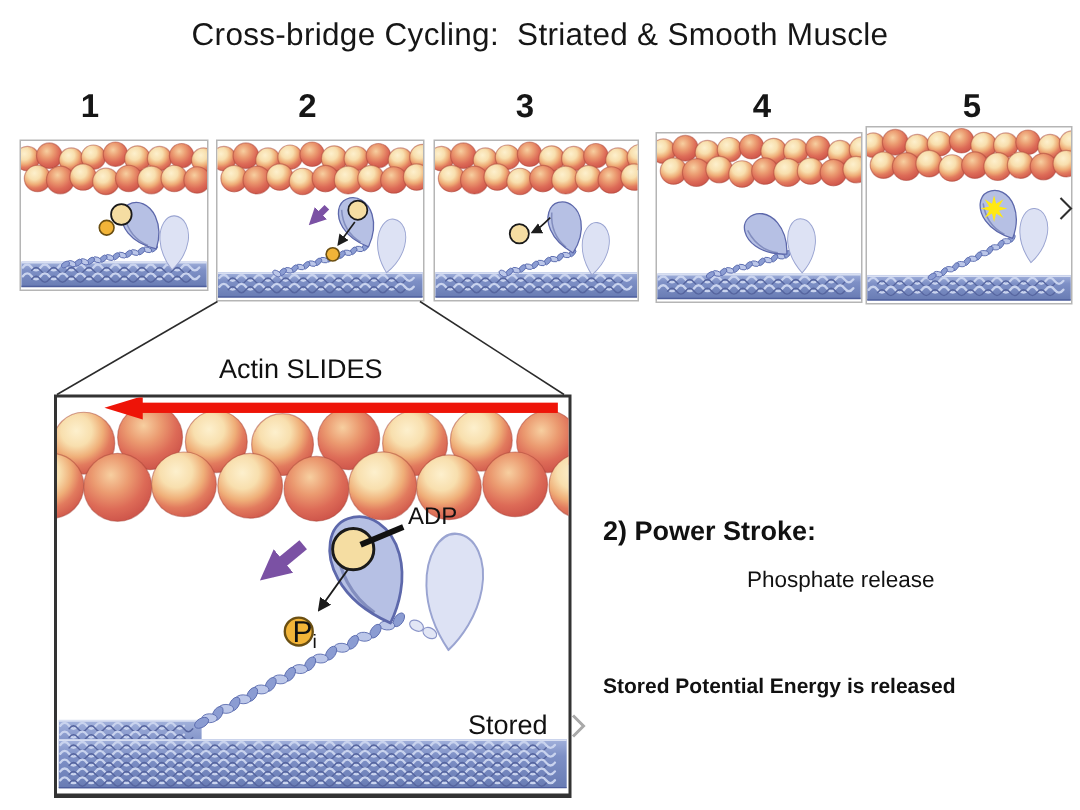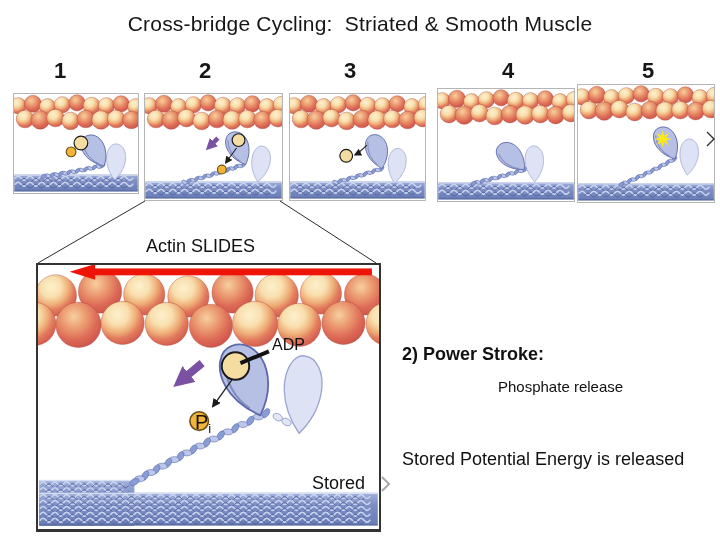--- a/index.html
+++ b/index.html
@@ -17,21 +17,21 @@
   .detail svg{display:block;width:100%;height:100%;}
   .overlay{position:absolute;left:0;top:0;z-index:6;pointer-events:none;}
   .lbl{position:absolute;z-index:7;color:#111;}
   .lbl-actin{left:146px;top:236px;font-size:18px;}
   .lbl-adp{left:272px;top:336px;font-size:16px;}
   .lbl-pi{left:175px;top:411px;font-size:20px;margin-left:20px;}
   .lbl-pi .sub{font-size:13px;vertical-align:-4px;}
   .lbl-myosin{left:312px;top:473px;font-size:18px;}
   .t1{left:402px;top:344px;font-size:18px;font-weight:bold;}
   .t2{left:498px;top:378px;font-size:15px;font-weight:normal;}
-  .t3{left:402px;top:449px;font-size:18px;}
+  .t3{left:402px;top:449px;font-size:14px;font-weight:bold;}
 </style>
 </head>
 <body>
 
 <div class="page">
 
   <div class="title">Cross-bridge Cycling:  Striated &amp; Smooth Muscle</div>
 
   <div class="pnum" style="left:60px">1</div>
   <div class="pnum" style="left:205px">2</div>

